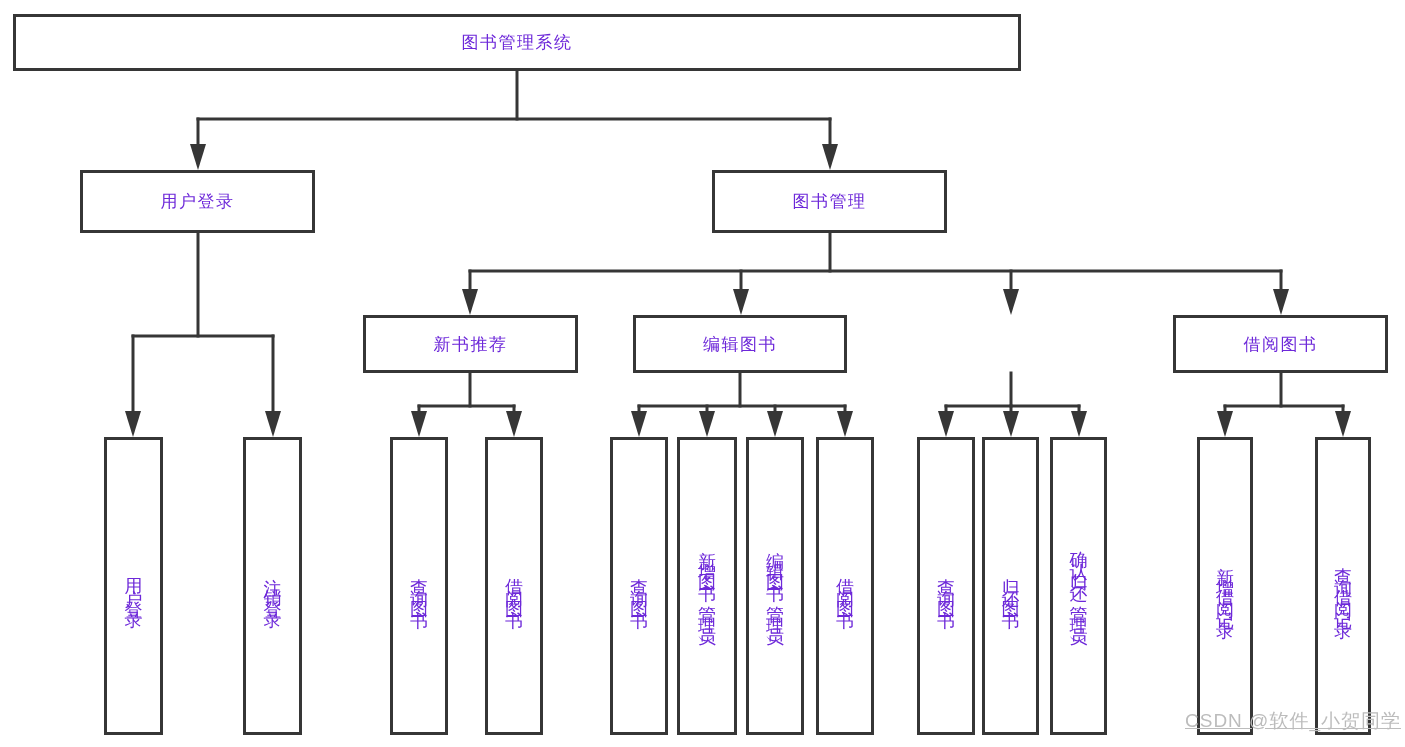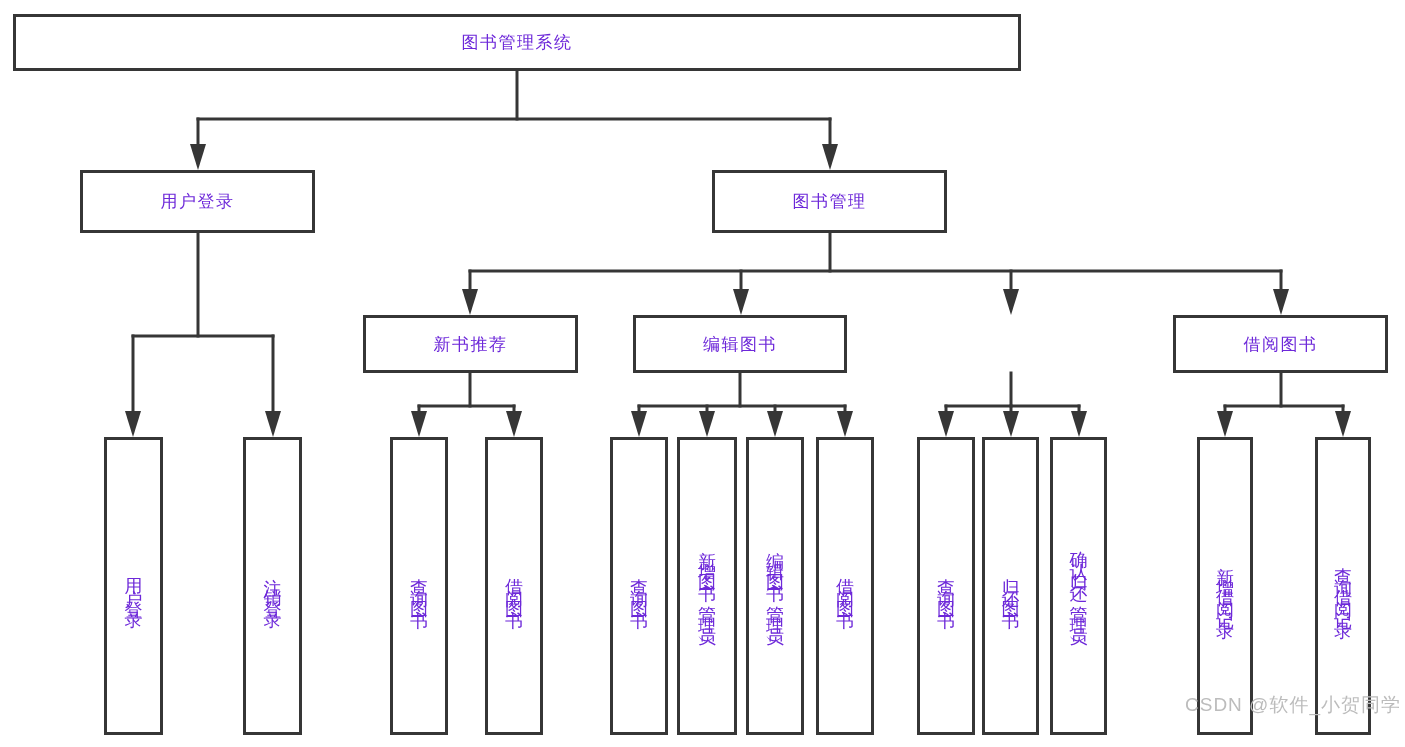--- a/index.html
+++ b/index.html
@@ -43,26 +43,27 @@
     writing-mode: vertical-rl;
     text-orientation: mixed;
     font-size: 18px;
     line-height: 1;
     letter-spacing: 11px;
     white-space: nowrap;
   }
   .watermark {
     position: absolute;
     left: 1185px;
-    top: 692px;
+    top: 708px;
     font-size: 19px;
     color: #bcbcbc;
     letter-spacing: 1px;
     z-index: 3;
     white-space: nowrap;
+    text-decoration: underline;
   }
 </style>
 </head>
 <body>
 
 <div id="canvas">
 
   <svg id="connector-layer" width="1405" height="747">
 
     <g>

